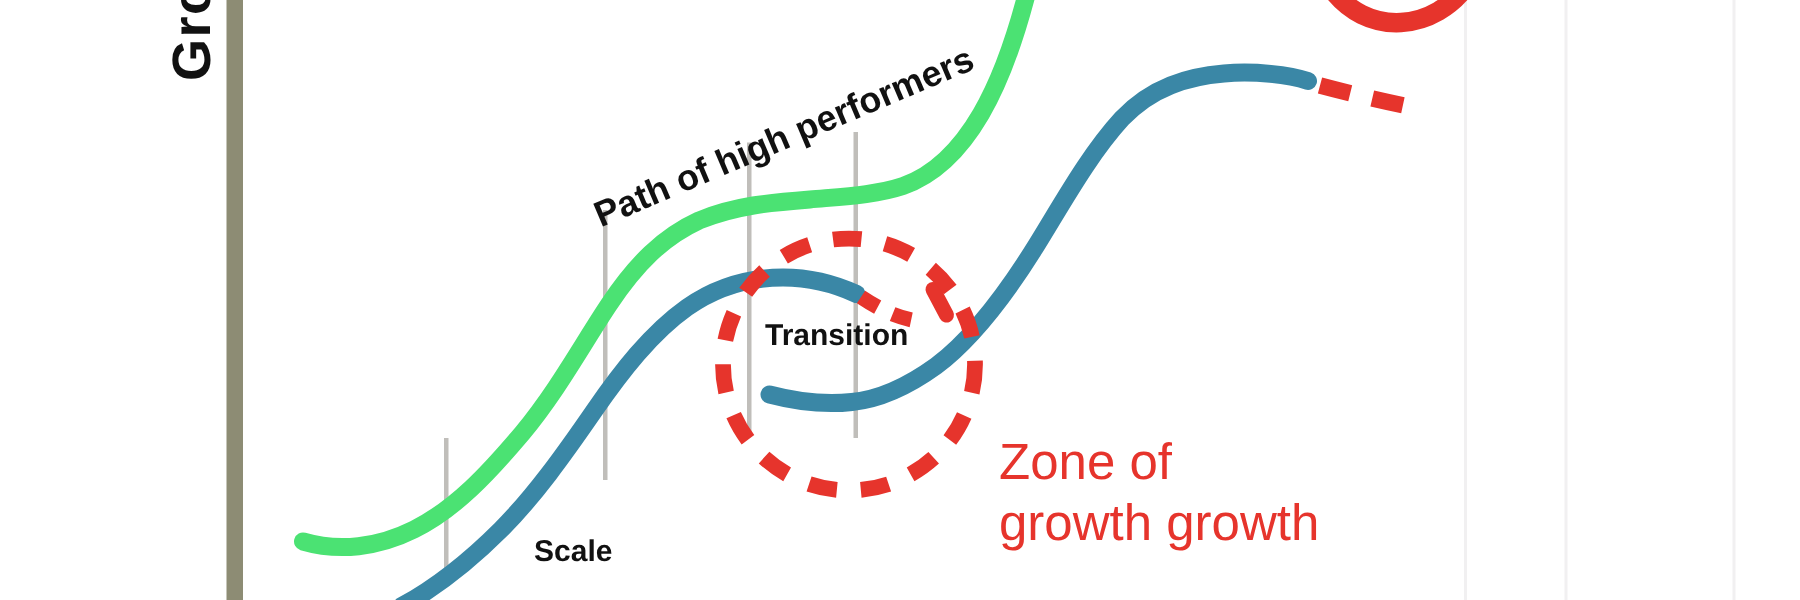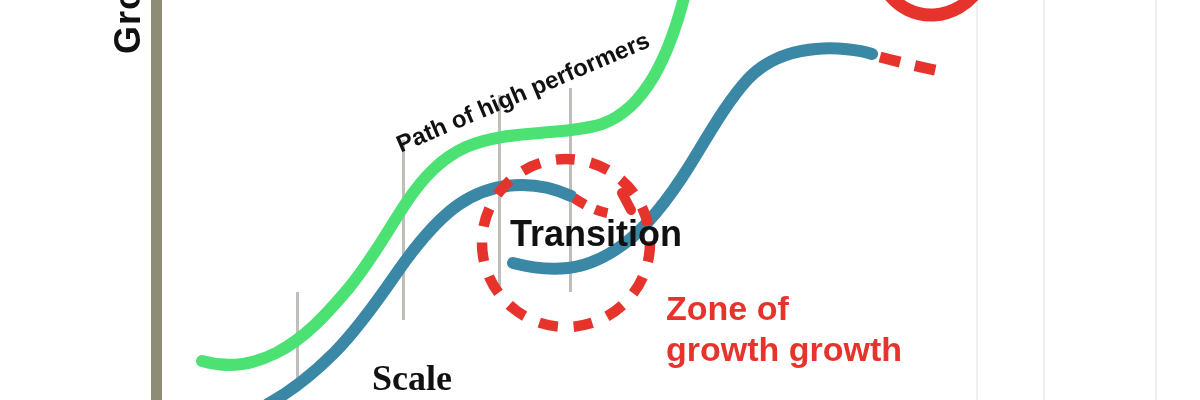--- a/index.html
+++ b/index.html
@@ -37,33 +37,33 @@
   
   #curves{left:0;top:0;width:1200px;height:400px;}
   .green-stroke{stroke:var(--green-curve,#4be273);stroke-width:12;fill:none;stroke-linecap:round;}
   .blue-stroke{stroke:var(--blue-curve,#3a87a6);stroke-width:12;fill:none;stroke-linecap:round;}
   .red-dash-tail{stroke:var(--red-accent,#e6342c);stroke-width:10;fill:none;stroke-linecap:butt;stroke-dasharray:13 11;}
   .red-dash-tail2{stroke:var(--red-accent,#e6342c);stroke-width:11;fill:none;stroke-linecap:butt;stroke-dasharray:21 15;}
   .red-dash-circle{stroke:var(--red-accent,#e6342c);stroke-width:10.5;fill:none;stroke-dasharray:19 16;}
   .red-solid{stroke:var(--red-accent,#e6342c);fill:none;stroke-linecap:round;}
   
   .phase-label{
-    font-size:36px;font-weight:bold;color:var(--text,#111);white-space:nowrap;
+    font-size:20px;font-weight:bold;color:var(--text,#111);white-space:nowrap;
   }
-  #label-scale{left:372px;top:357px;font-family:Liberation Serif, serif;}
+  #label-scale{left:356px;top:357px;}
   #label-compete{left:418px;top:271px;}
   #label-transition{left:510px;top:213px;}
   #label-path{
     left:404px;top:130px;height:30px;
     transform:rotate(-23deg);transform-origin:0 100%;
     font-size:24px;font-weight:bold;color:var(--text,#111);white-space:nowrap;
   }
   #label-zone{
     left:666px;top:288px;
-    font-size:34px;font-weight:bold;line-height:41px;
+    font-size:34px;font-weight:normal;line-height:41px;
     color:var(--red-accent,#e6342c);white-space:nowrap;
   }
   #label-zone span{display:block;}
 </style>
 </head>
 <body>
 
 <div id="stage">
 
   <div class="abs faint-line" id="faint-line-1"></div>

